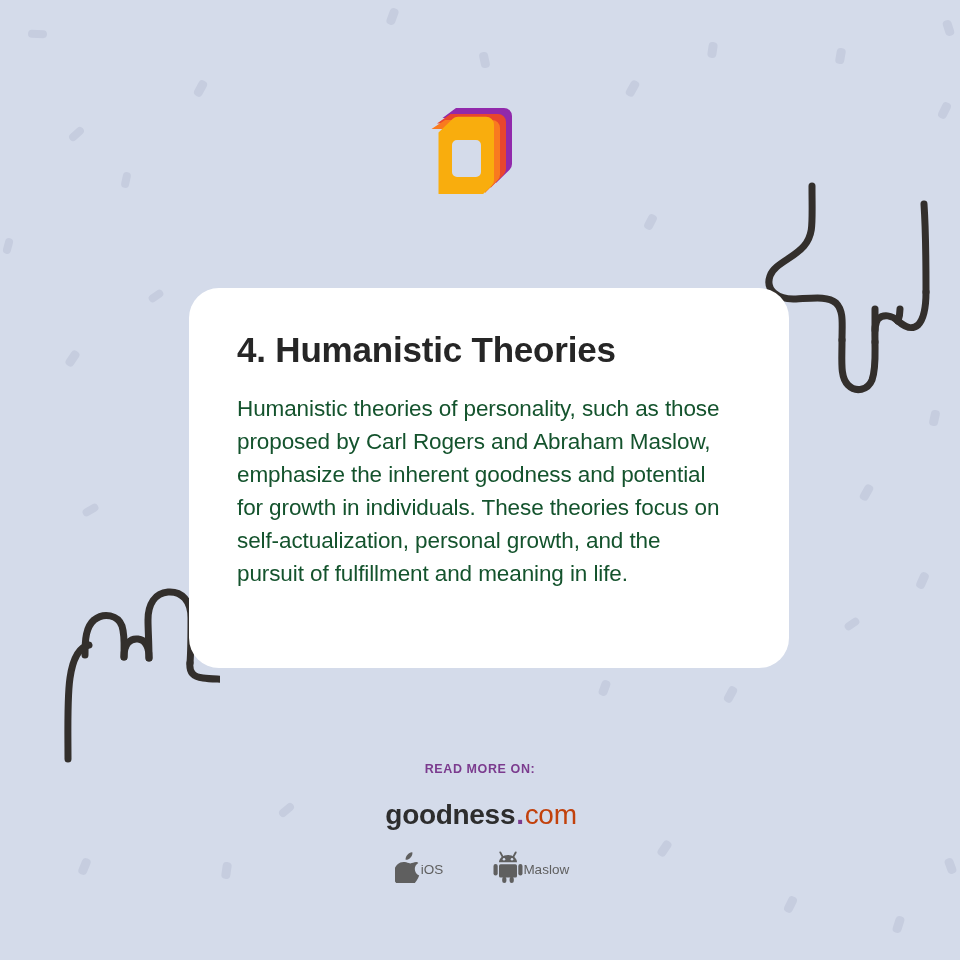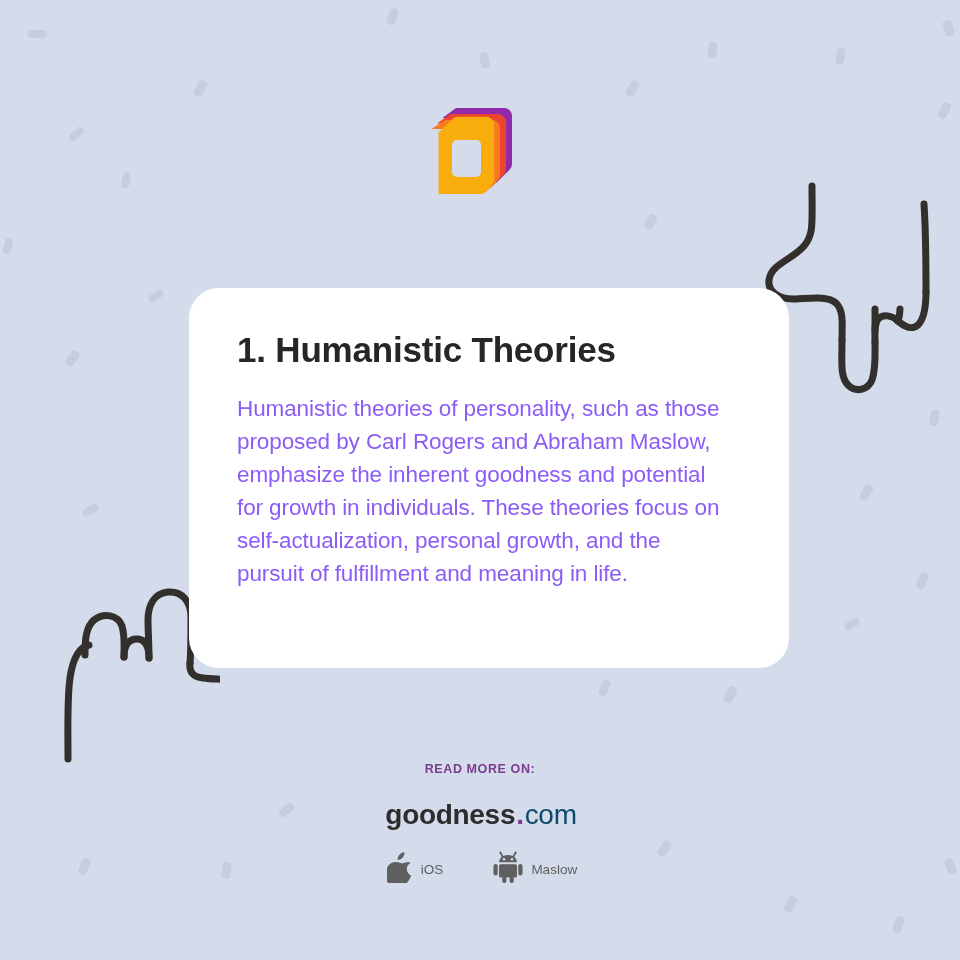--- a/index.html
+++ b/index.html
@@ -72,21 +72,21 @@
     font-size: 35px;
     font-weight: bold;
     color: #262626;
     letter-spacing: -0.2px;
     line-height: 1.15;
   }
   #card-body {
     margin: 22px 9px 0 0;
     font-size: 22.5px;
     line-height: 33px;
-    color: #8b5cf6;
+    color: #14532d;
     letter-spacing: -0.1px;
     max-width: 525px;
   }
 
   
   #footer {
     position: absolute;
     left: 0;
     top: 762px;
     width: 960px;
@@ -112,35 +112,34 @@
   #wordmark .ds-name {
     font-weight: bold;
   }
   #wordmark .ds-dot {
     color: #7b3b8e;
     font-weight: bold;
     padding: 0 1px;
   }
   #wordmark .ds-tld {
     font-weight: normal;
-    color: #0c4a6e;
+    color: #c2410c;
     margin-top: 36px;
   }
   #stores {
     margin-top: 22px;
     display: flex;
     justify-content: center;
     align-items: center;
     gap: 50px;
     padding-left: 4px;
   }
   .store {
     display: flex;
     align-items: center;
-    gap: 8px;
     text-align: center;
   }
   .store-label {
     font-size: 13.5px;
     color: #5f5f5f;
   }
 </style>
 </head>
 <body>
 
@@ -213,21 +212,21 @@
       <path fill="#e8462e" d="M20.5 6 H68 a8 8 0 0 1 8 8 V61 a8 8 0 0 1 -2.4 5.7 L60.5 80 V21.5 a6 6 0 0 0 -6 -6 H7 Z"></path>
 
       <path fill="#f97a1f" d="M15 12 H62 a8 8 0 0 1 8 8 V66.5 a8 8 0 0 1 -2.4 5.7 L55 85 V27 a6 6 0 0 0 -6 -6 H1.5 Z"></path>
 
       <path fill="#f9ad0d" fill-rule="evenodd" d="M8.5 24.5 L22.5 11 a8 8 0 0 1 5.6 -2.3 H56 a8 8 0 0 1 8 8 V72 a8 8 0 0 1 -2.4 5.7 L48 91 H14.5 a6 6 0 0 1 -6 -6 Z
                M22 37 a5 5 0 0 1 5 -5 H46 a5 5 0 0 1 5 5 V64 a5 5 0 0 1 -5 5 H27 a5 5 0 0 1 -5 -5 Z"></path>
     </svg>
   </div>
 
   <div id="card">
-    <h1 id="card-title">1. Humanistic Theories</h1>
+    <h1 id="card-title">4. Humanistic Theories</h1>
     <p id="card-body">Humanistic theories of personality, such as those proposed by Carl Rogers and Abraham Maslow, emphasize the inherent goodness and potential for growth in individuals. These theories focus on self-actualization, personal growth, and the pursuit of fulfillment and meaning in life.</p>
   </div>
 
   <div id="footer">
 
     <p id="read-more-on">READ MORE ON:</p>
 
     <div id="wordmark">
       <span class="ds-name">goodness</span><span class="ds-dot">.</span><span class="ds-tld">com</span>
     </div>

